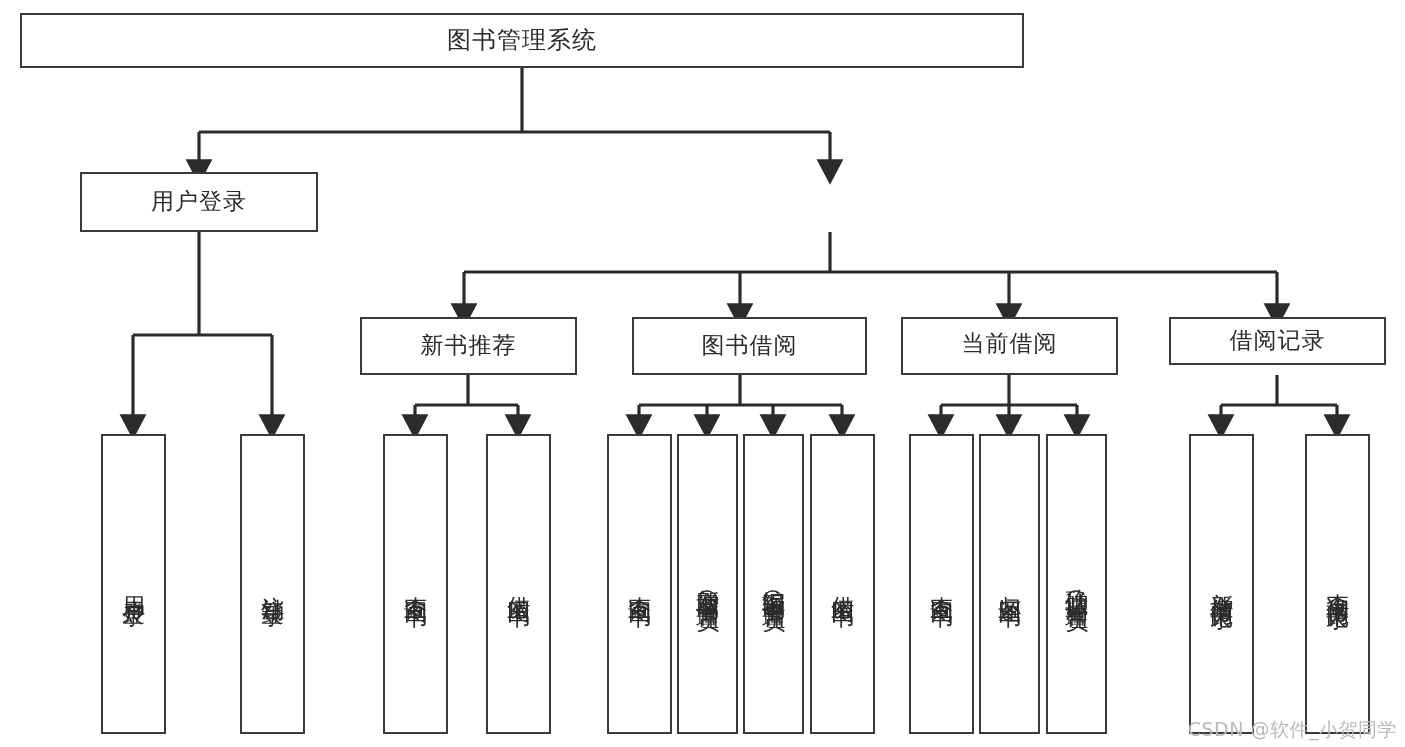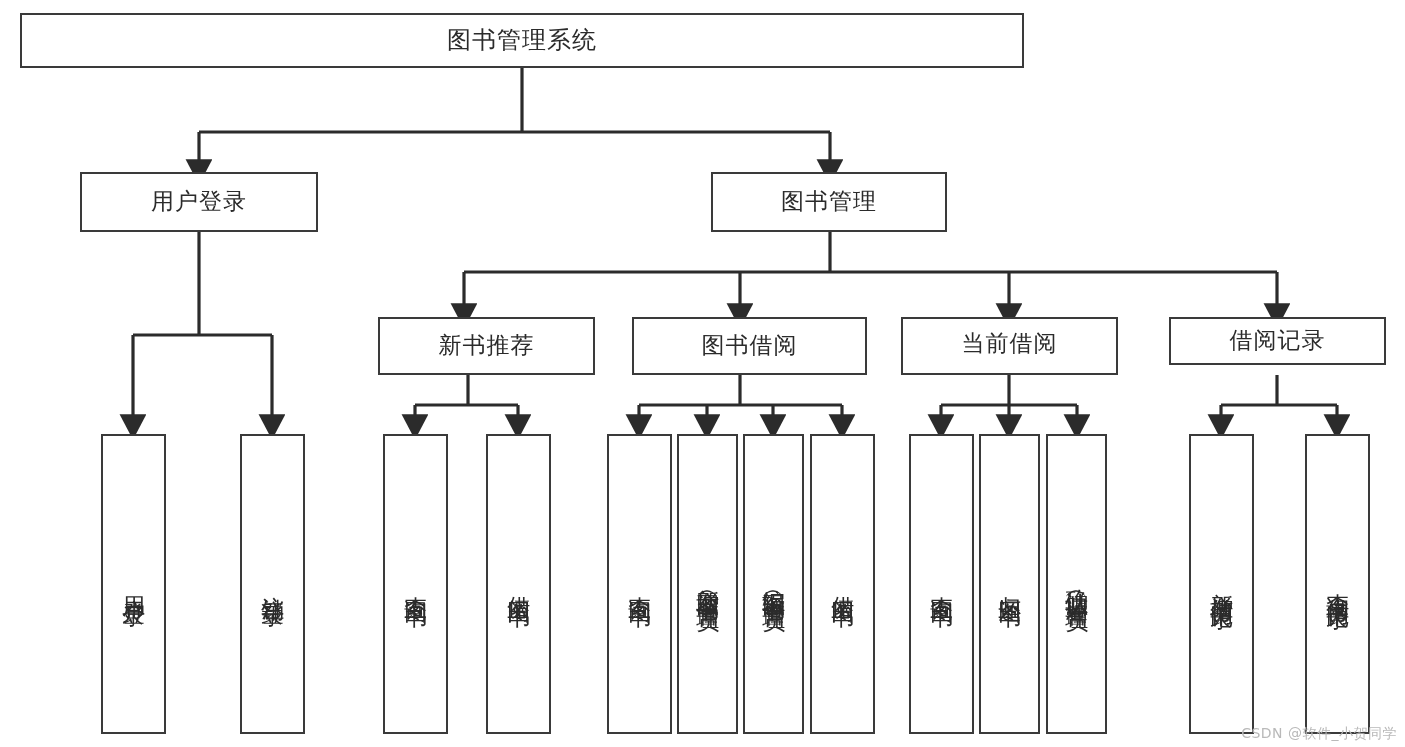--- a/index.html
+++ b/index.html
@@ -58,21 +58,21 @@
   }
   .node-v > span {
     writing-mode: vertical-rl;
     text-orientation: upright;
     display: block;
   }
   .watermark {
     position: absolute;
     right: 8px;
     bottom: 4px;
-    font-size: 14px;
+    font-size: 19px;
     color: #b9b9b9;
     letter-spacing: 0.5px;
     white-space: nowrap;
     font-family: "DejaVu Sans", "Liberation Sans", sans-serif;
     margin-top: 7px;
   }
 </style>
 </head>
 <body>
 
@@ -124,23 +124,22 @@
       <path d="M1277,375 L1277,405"></path>
       <path d="M1221,405 L1337,405"></path>
       <path d="M1221,405 L1221,418" marker-end="url(#arrowhead)"></path>
       <path d="M1337,405 L1337,418" marker-end="url(#arrowhead)"></path>
     </g>
   </svg>
 
   <div class="node node-h node-root" style="left:20px; top:13px; width:1004px; height:55px;">图书管理系统</div>
 
   <div class="node node-h" style="left:80px; top:172px; width:238px; height:60px;">用户登录</div>
-  <div class="node node-h" style="left:711px; top:172px; width:236px; height:60px;">图书管理</div>
 
-  <div class="node node-h" style="left:360px; top:317px; width:217px; height:58px;margin-left:18px;">新书推荐</div>
+  <div class="node node-h" style="left:360px; top:317px; width:217px; height:58px;">新书推荐</div>
   <div class="node node-h" style="left:632px; top:317px; width:235px; height:58px;">图书借阅</div>
   <div class="node node-h" style="left:901px; top:317px; width:217px; height:58px;font-family:Liberation Mono, monospace;">当前借阅</div>
   <div class="node node-h" style="left:1169px; top:317px; width:217px; height:48px;">借阅记录</div>
 
   <div class="node node-v" style="left:101px; top:434px; width:65px; height:300px;">
     <span>用户登录</span>
   </div>
   <div class="node node-v" style="left:240px; top:434px; width:65px; height:300px;">
     <span>注销登录</span>
   </div>

